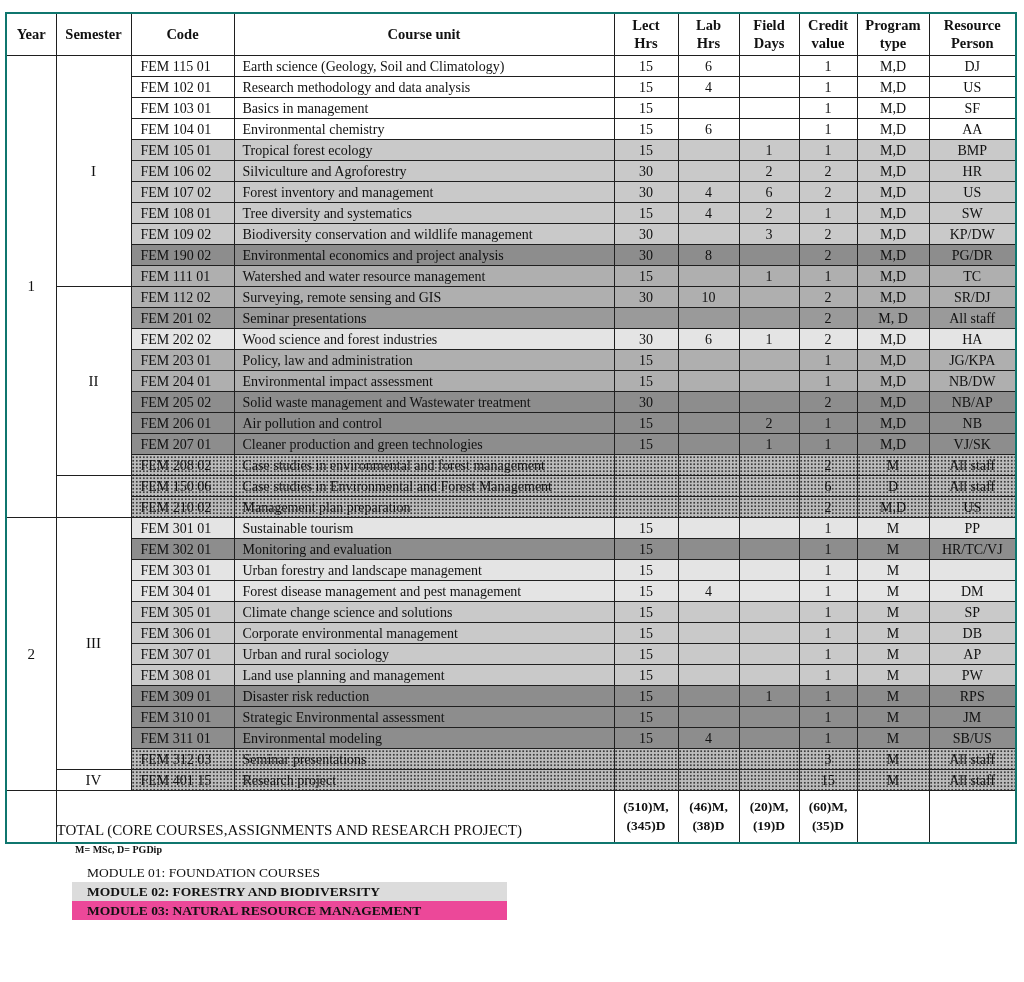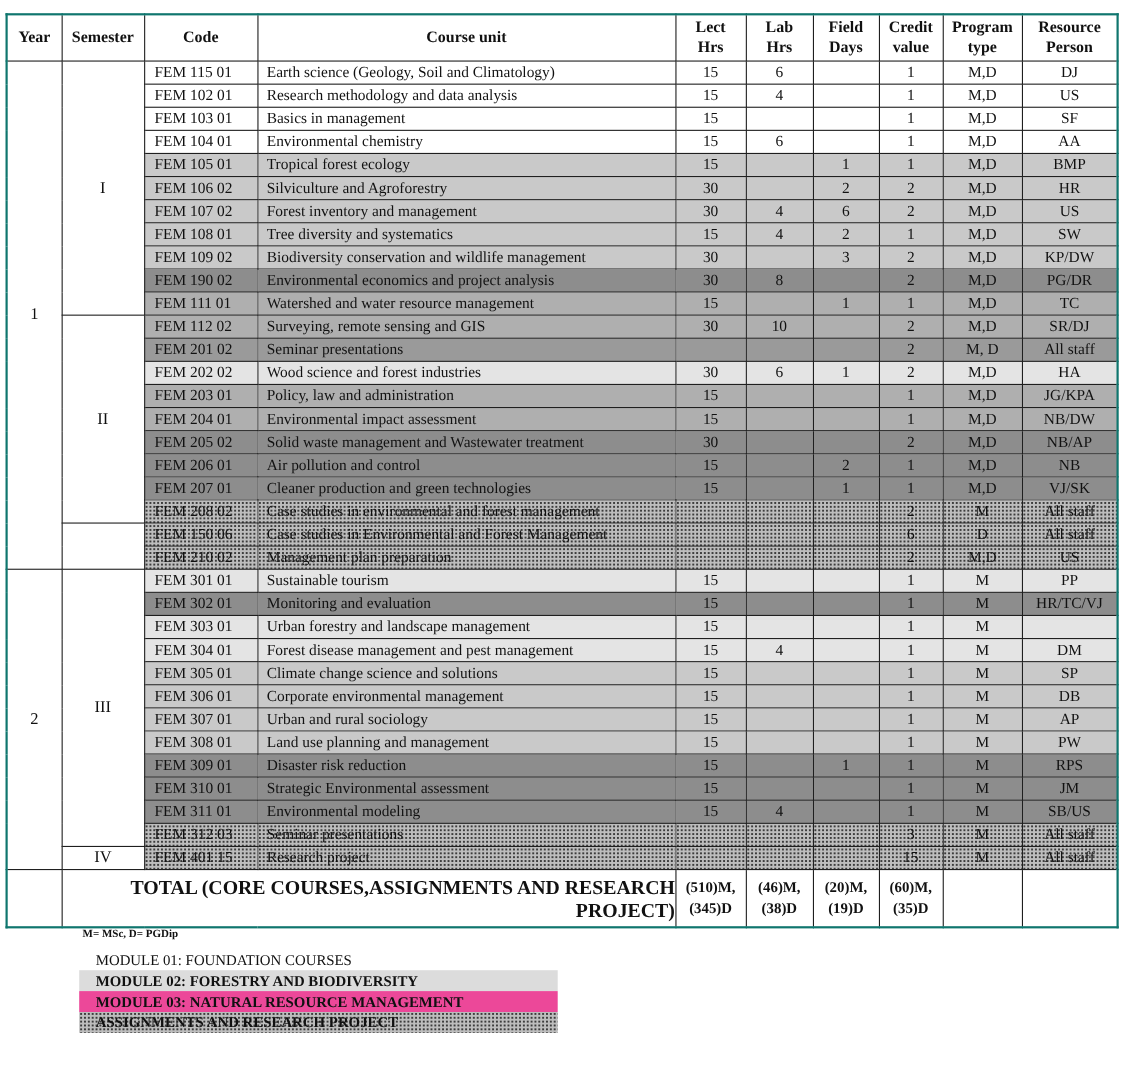--- a/index.html
+++ b/index.html
@@ -24,21 +24,21 @@
   .sh-midlight{background:#c9c9c9;}
   .sh-medium {background:#afafaf;}
   .sh-meddark{background:#9a9a9a;}
   .sh-dark   {background:#8d8d8d;}
   .sh-dotted {background-color:#bdbdbd;
               background-image:radial-gradient(#3c3c3c .8px, transparent .95px);
               background-size:3.5px 3.5px;}
 
   
   tr.total-row td{height:48px;}
-  td.total-label{font-weight:bold;font-size:18px;text-align:right;vertical-align:bottom;
+  td.total-label{font-weight:normal;font-size:15px;text-align:left;vertical-align:bottom;
                  padding:0 0 3px 0;}
   td.total-num{font-weight:bold;font-size:13.5px;text-align:center;vertical-align:middle;
                line-height:1.35;white-space:pre-line;}
 
   
   #footnote{position:absolute;left:75px;top:844px;font-weight:bold;font-size:10px;}
   #legend{position:absolute;left:72px;top:863px;}
   .lg-item{width:420px;height:19px;line-height:19px;padding-left:15px;font-size:13.5px;
            margin:0;white-space:nowrap;}
   .lg-bold{font-weight:bold;}
@@ -466,16 +466,15 @@
       </tfoot>
     </table>
   </div>
 
   <div id="footnote">M= MSc,   D= PGDip</div>
 
   <div id="legend">
       <div class="lg-item lg-white">MODULE 01: FOUNDATION COURSES</div>
       <div class="lg-item lg-light lg-bold">MODULE 02: FORESTRY AND BIODIVERSITY</div>
       <div class="lg-item lg-medium lg-bold">MODULE 03: NATURAL RESOURCE MANAGEMENT</div>
-      <div class="lg-item lg-dotted lg-bold">ASSIGNMENTS AND RESEARCH PROJECT</div>
     </div>
 
 </div>
 
 </body></html>

